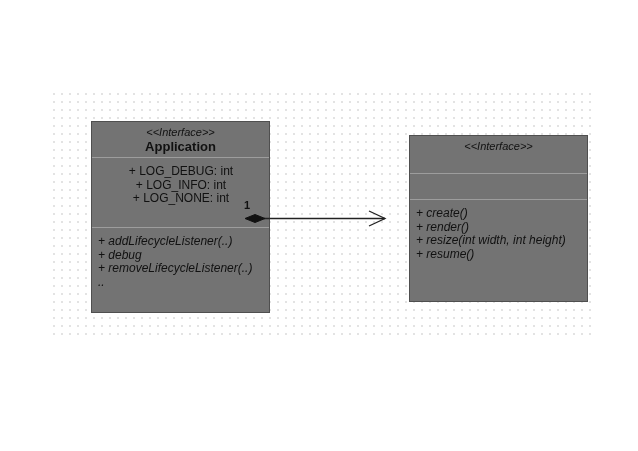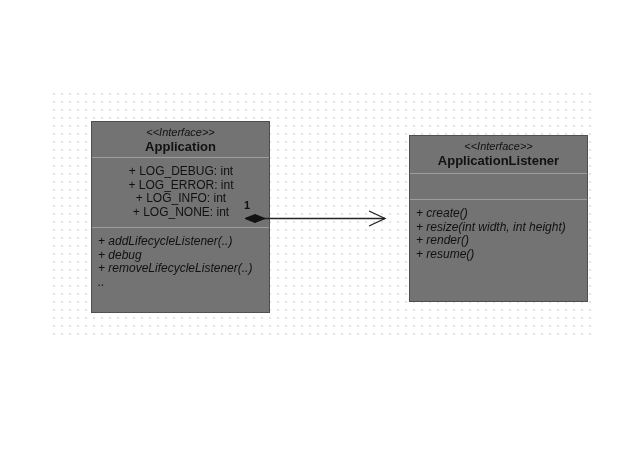--- a/index.html
+++ b/index.html
@@ -101,42 +101,40 @@
 
   <div class="dots"></div>
 
   <div class="uml-class box-application">
     <div class="title">
       <div class="stereotype">&lt;&lt;Interface&gt;&gt;</div>
       <div class="class-name">Application</div>
     </div>
     <div class="compartment attrs members">
       <div class="member">+ LOG_DEBUG: int</div>
-      <div class="member">+ LOG_ERROR: int</div>
       <div class="member">+ LOG_INFO: int</div>
       <div class="member">+ LOG_NONE: int</div>
     </div>
     <div class="compartment ops members methods">
       <div class="member">+ addLifecycleListener(..)</div>
       <div class="member">+ debug</div>
       <div class="member">+ removeLifecycleListener(..)</div>
       <div class="member">..</div>
     </div>
   </div>
 
   <div class="uml-class box-listener">
     <div class="title">
       <div class="stereotype">&lt;&lt;Interface&gt;&gt;</div>
-      <div class="class-name">ApplicationListener</div>
     </div>
     <div class="compartment attrs members"></div>
     <div class="compartment ops members methods">
       <div class="member">+ create()</div>
+      <div class="member">+ render()</div>
       <div class="member">+ resize(int width, int height)</div>
-      <div class="member">+ render()</div>
       <div class="member">+ resume()</div>
     </div>
   </div>
 
   <svg class="connector-svg" viewBox="0 0 156 44" aria-hidden="true">
     <line x1="26" y1="22.5" x2="147" y2="22.5" stroke="#222222" stroke-width="1.3"></line>
     <polygon points="7,22.5 17,18.5 27,22.5 17,26.5" fill="#111111" stroke="#111111"></polygon>
     <polyline points="131,15 147,22.5 131,30" fill="none" stroke="#222222" stroke-width="1.3"></polyline>
   </svg>
   <div class="multiplicity">1</div>

